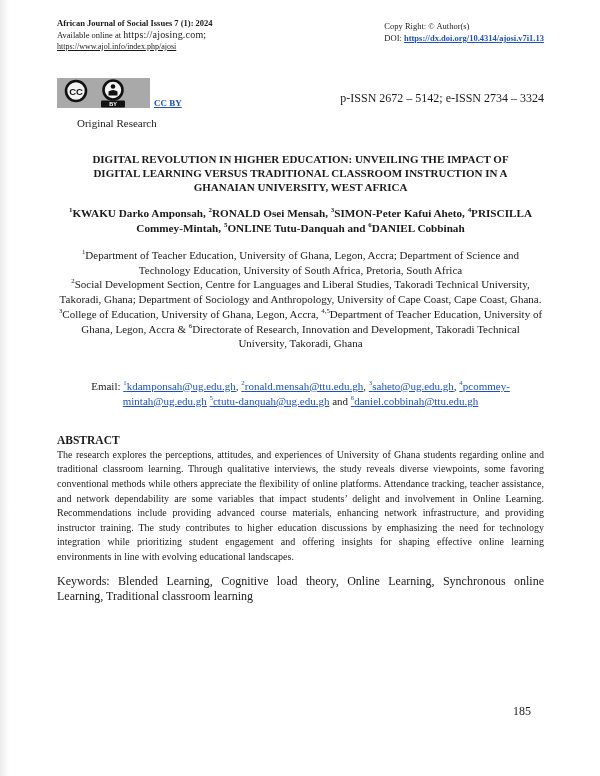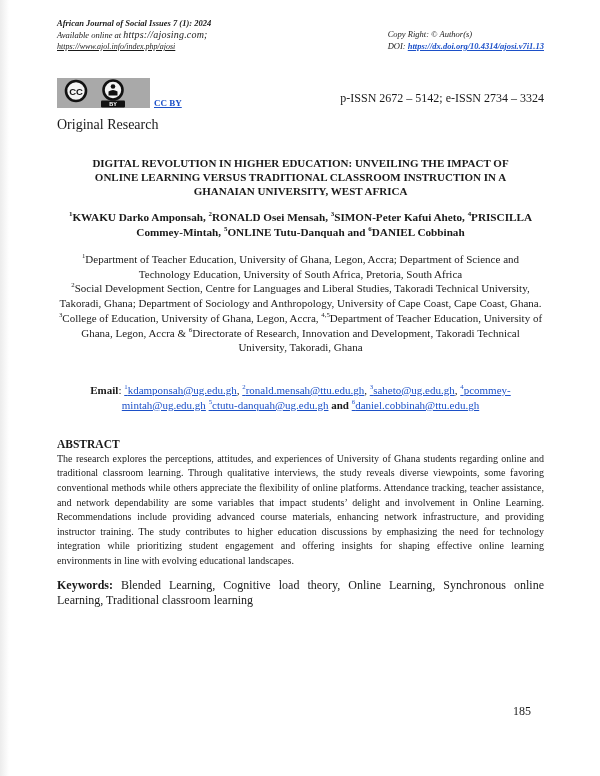--- a/index.html
+++ b/index.html
@@ -3,40 +3,40 @@
 <meta charset="utf-8">
 <style>
   html,body{margin:0;padding:0;}
   body{
     width:600px;height:776px;position:relative;background:#ffffff;
     font-family:"Liberation Serif", serif;color:#1a1a1a;overflow:hidden;
   }
   .page-edge{position:absolute;left:0;top:0;width:9px;height:776px;
     background:linear-gradient(90deg,#ececec,#ffffff);}
   .content{position:absolute;left:57px;top:18px;width:487px;}
-  .b{font-weight:bold;}
+  .b{font-weight:normal;}
   sup{font-size:0.62em;line-height:0;}
   .lnk{color:#1c50c8;text-decoration:underline;cursor:pointer;margin-top:42px;}
   .lnk sup{color:#1c50c8;}
 
   
-  .hdr-row{display:flex;justify-content:space-between;align-items:flex-end;font-style:italic;}
+  .hdr-row{display:flex;justify-content:space-between;align-items:flex-start;}
   .hdr-left{font-size:8.5px;line-height:11px;}
   .journal-name{font-weight:bold;}
   .avail{font-size:8.5px;}
   .avail .url{font-size:10px;letter-spacing:0.2px;}
   .ajol{font-size:8px;text-decoration:underline;color:#1a1a1a;display:inline-block;}
   .hdr-right{font-size:8.5px;line-height:12px;text-align:left;padding-top:2px;}
   .doi-link{font-weight:bold;}
 
   .badge-row{display:flex;justify-content:space-between;align-items:flex-end;margin-top:4px;}
   .badge-left{display:flex;align-items:flex-end;gap:4px;}
   .cc-link{font-size:9px;font-weight:bold;}
   .issn{font-size:12px;padding-bottom:2px;}
-  .orig{font-size:14px;margin-top:9px;}
+  .orig{font-size:11px;margin-top:9px;margin-left:20px;}
 
   
   .title{margin-top:23px;text-align:center;font-weight:bold;font-size:11px;line-height:14px;}
   .authors{margin-top:12px;text-align:center;font-weight:bold;font-size:11.2px;line-height:14.5px;}
   .affils{margin-top:13px;text-align:center;font-size:11px;line-height:14.7px;}
   .emails{margin-top:28px;text-align:center;font-size:11px;line-height:15px;}
   .abs-head{margin-top:25px;font-weight:bold;font-size:11.5px;}
   .abs-body{margin-top:2px;font-size:10px;line-height:14.55px;text-align:justify;}
   .keywords{margin-top:10px;font-size:12px;line-height:14.55px;text-align:justify;}
   .pagenum{position:absolute;left:513px;top:704px;font-size:12px;}
@@ -76,21 +76,21 @@
       </svg>
       <span class="lnk cc-link">CC BY</span>
     </div>
     <div class="issn">p-ISSN 2672 – 5142; e-ISSN 2734 – 3324</div>
   </div>
 
   <div class="orig">Original Research</div>
 
   <div class="title">
       <div>DIGITAL REVOLUTION IN HIGHER EDUCATION: UNVEILING THE IMPACT OF</div>
-      <div>ONLINE LEARNING VERSUS TRADITIONAL CLASSROOM INSTRUCTION IN A</div>
+      <div>DIGITAL LEARNING VERSUS TRADITIONAL CLASSROOM INSTRUCTION IN A</div>
       <div>GHANAIAN UNIVERSITY, WEST AFRICA</div>
     </div>
 
   <div class="authors"><sup>1</sup><span>KWAKU Darko Amponsah, </span><sup>2</sup><span>RONALD Osei Mensah, </span><sup>3</sup><span>SIMON-Peter Kafui Aheto, </span><sup>4</sup><span>PRISCILLA Commey-Mintah, </span><sup>5</sup><span>ONLINE Tutu-Danquah and </span><sup>6</sup><span>DANIEL Cobbinah</span></div>
 
   <div class="affils">
       <div><sup>1</sup><span>Department of Teacher Education, University of Ghana, Legon, Accra; Department of Science and Technology Education, University of South Africa, Pretoria, South Africa</span></div>
       <div><sup>2</sup><span>Social Development Section, Centre for Languages and Liberal Studies, Takoradi Technical University, Takoradi, Ghana; Department of Sociology and Anthropology, University of Cape Coast, Cape Coast, Ghana.</span></div>
       <div><sup>3</sup><span>College of Education, University of Ghana, Legon, Accra, </span><sup>4,5</sup><span>Department of Teacher Education, University of Ghana, Legon, Accra &amp; </span><sup>6</sup><span>Directorate of Research, Innovation and Development, Takoradi Technical University, Takoradi, Ghana</span></div>
     </div>

